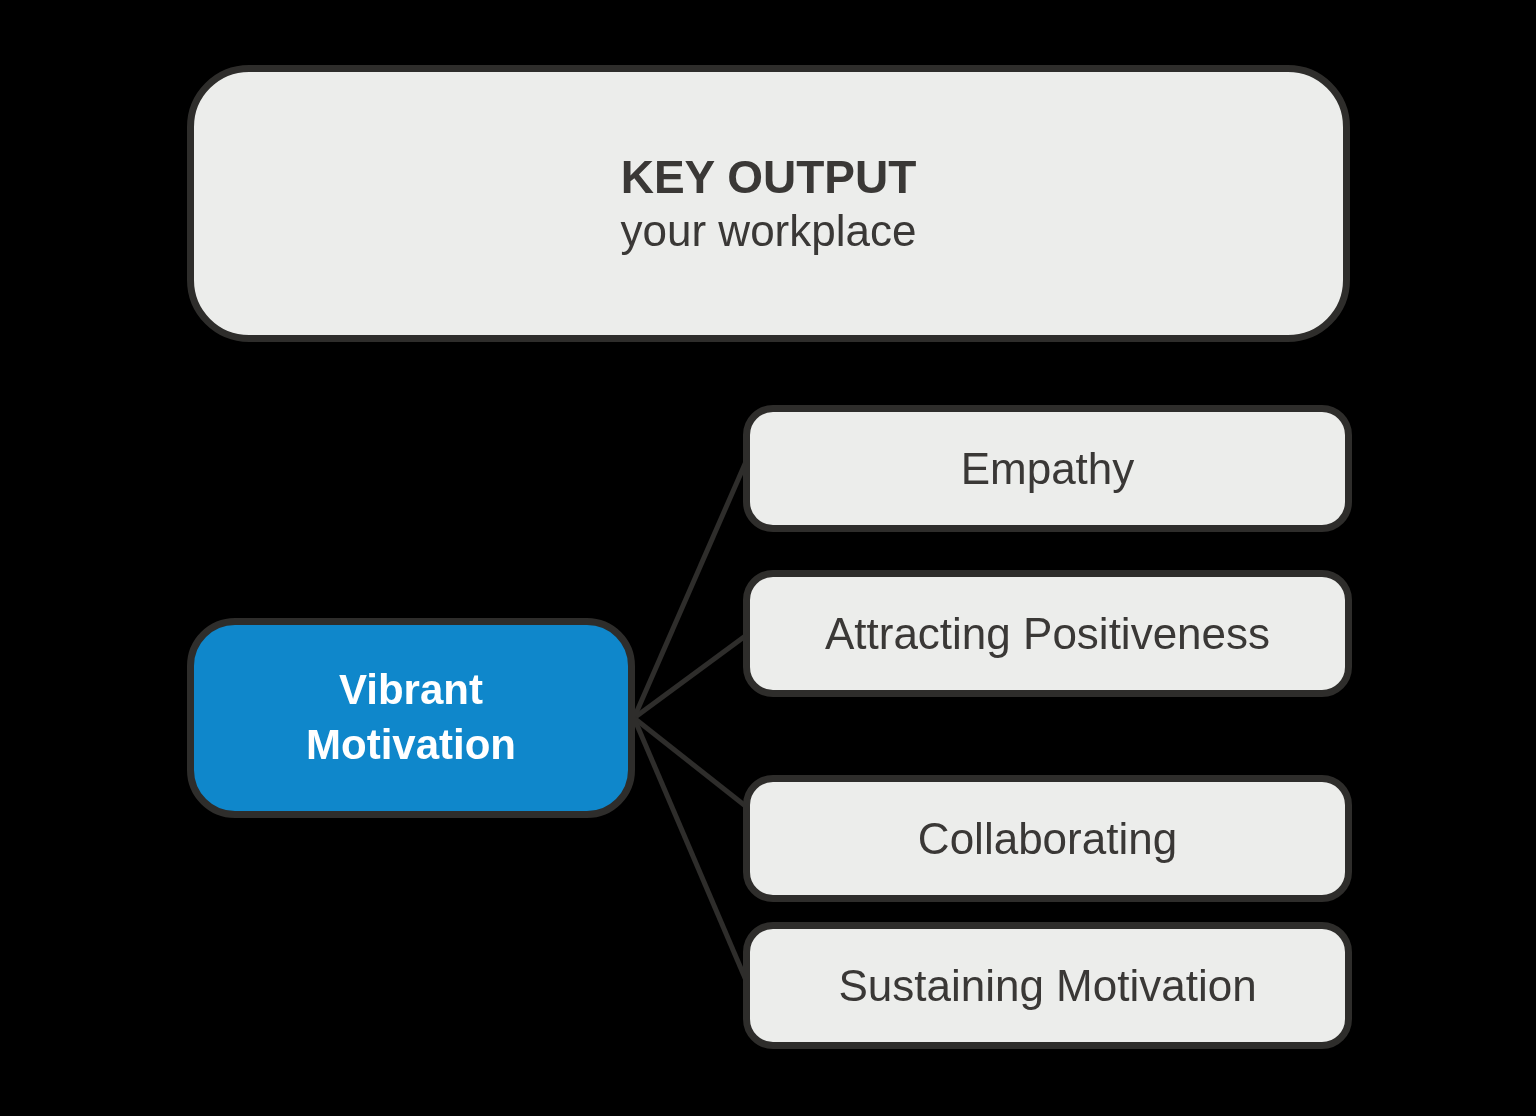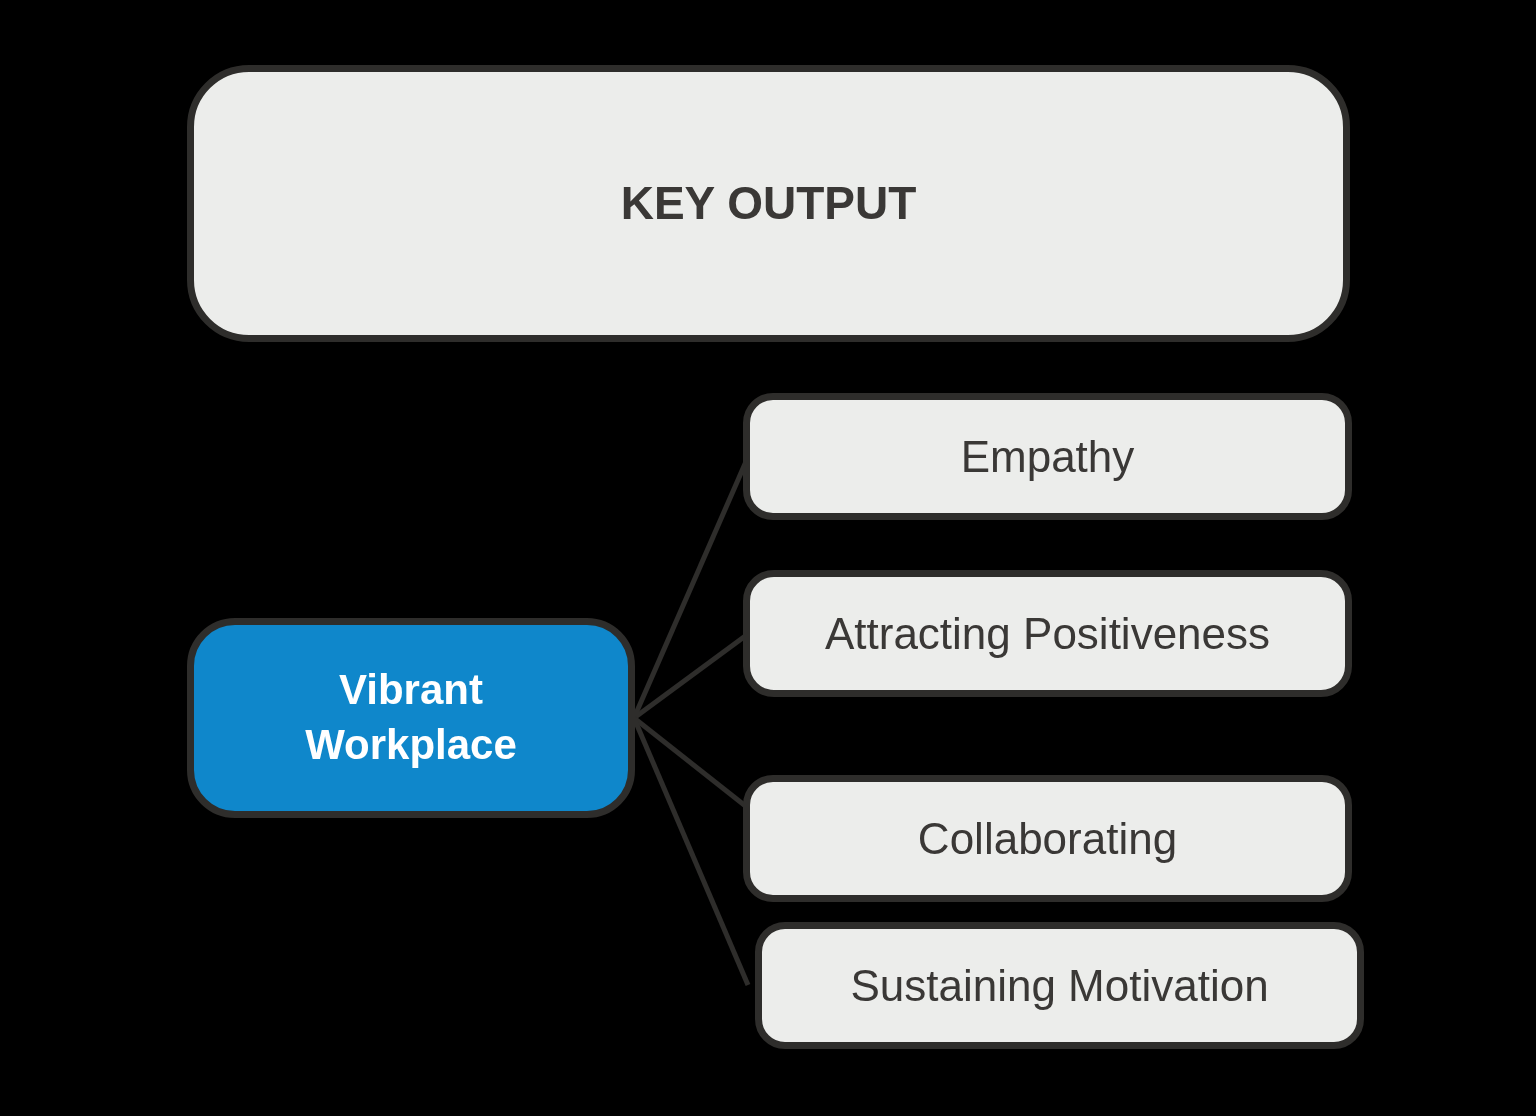--- a/index.html
+++ b/index.html
@@ -67,46 +67,47 @@
     justify-content: center;
   }
   .node-branch {
     left: 743px;
     width: 609px;
     height: 127px;
     border-radius: 30px;
     font-size: 44px;
     font-weight: normal;
   }
-  .branch-0 { top: 393px; }
-  .branch-1 { top: 570px; border-radius: 31px; }
+  .branch-0 { top: 405px; }
+  .branch-1 { top: 570px; }
   .branch-2 { top: 775px; }
-  .branch-3 { top: 922px; margin-left: 12px; }
+  .branch-3 { top: 922px; }
 </style>
 </head>
 <body>
 
 <div class="canvas">
 
   <svg class="connector-layer" width="1536" height="1116" viewBox="0 0 1536 1116">
     <g stroke="#2E2D2B" stroke-width="5" fill="none" class="connector-group">
       <line x1="634" y1="718" x2="748" y2="457"></line>
       <line x1="634" y1="718" x2="748" y2="634"></line>
       <line x1="634" y1="718" x2="748" y2="808"></line>
       <line x1="634" y1="718" x2="748" y2="985"></line>
     </g>
   </svg>
 
   <div class="node node-key-output">
     <div class="title">KEY OUTPUT</div>
+    <div class="subtitle">your workplace</div>
   </div>
 
   <div class="node node-center">
     <div>Vibrant</div>
-    <div>Workplace</div>
+    <div>Motivation</div>
   </div>
 
   <div class="node node-branch branch-0">
     <div>Empathy</div>
   </div>
 
   <div class="node node-branch branch-1">
     <div>Attracting Positiveness</div>
   </div>
 

